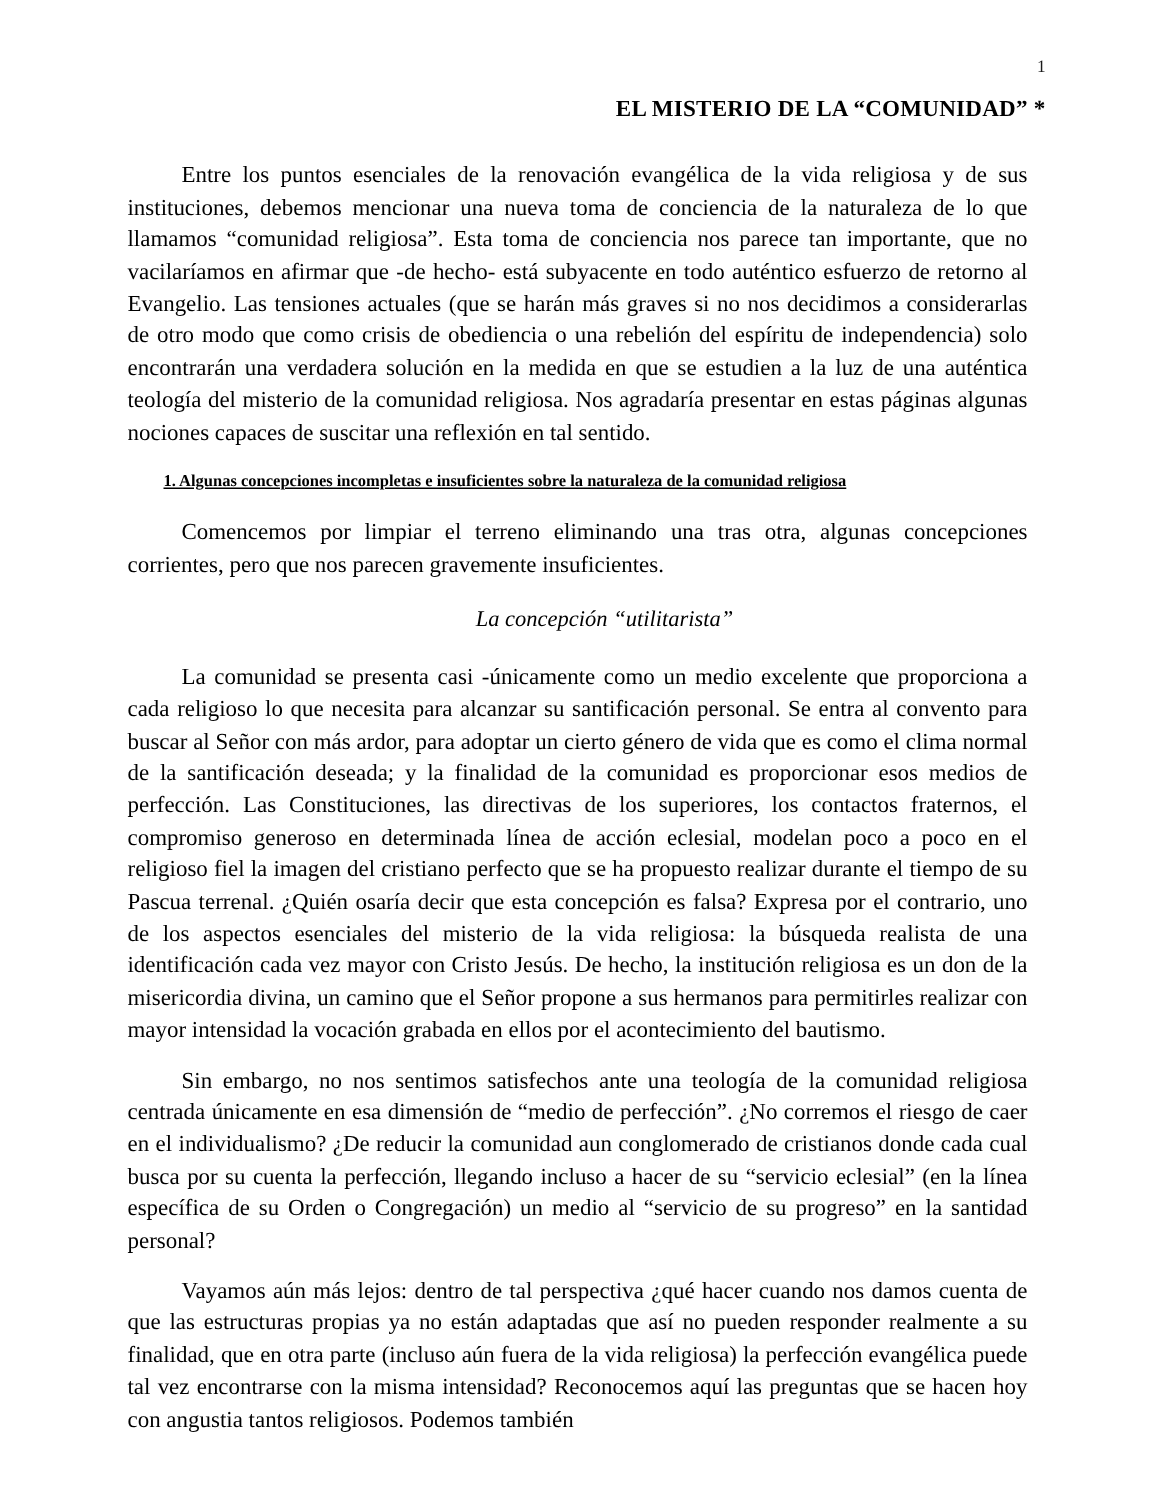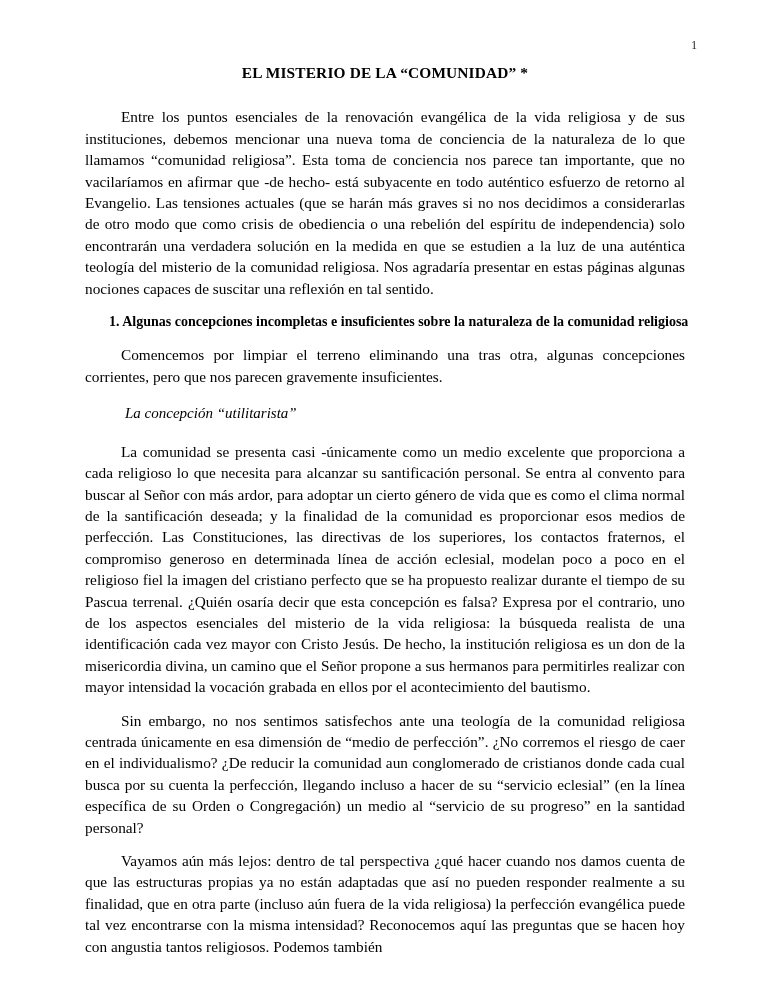--- a/index.html
+++ b/index.html
@@ -40,21 +40,21 @@
     left: 73px;
     width: 624px;
   }
 
   .doc-title {
     font-size: 15.4px;
     font-weight: bold;
     line-height: 21.4px;
     letter-spacing: 0.15px;
     margin: 0;
-    text-align: center;
+    text-align: right;
   }
 
   .doc-author {
     font-size: 15.4px;
     font-weight: normal;
     line-height: 21.6px;
     margin: 0 0 0 0;
     text-align: left;
   }
 
@@ -68,34 +68,35 @@
     text-indent: 36px;
     hyphens: none;
   }
 
   
   .gap-after {
     margin-bottom: 12.5px;
   }
 
   p.section-heading {
-    font-size: 14px;
+    font-size: 11px;
     font-weight: bold;
     line-height: 21.4px;
     text-align: justify;
     text-justify: inter-word;
     margin: 0;
     text-indent: 36px;
+    text-decoration: underline;
   }
 
   p.sub-heading {
     font-size: 15.0px;
     font-style: italic;
     line-height: 21.4px;
-    text-align: left;
+    text-align: center;
     margin: 16px;
     text-indent: 36px;
   }
 
   
   .lead-spacer {
     height: 11px;
   }
 </style>
 </head>

